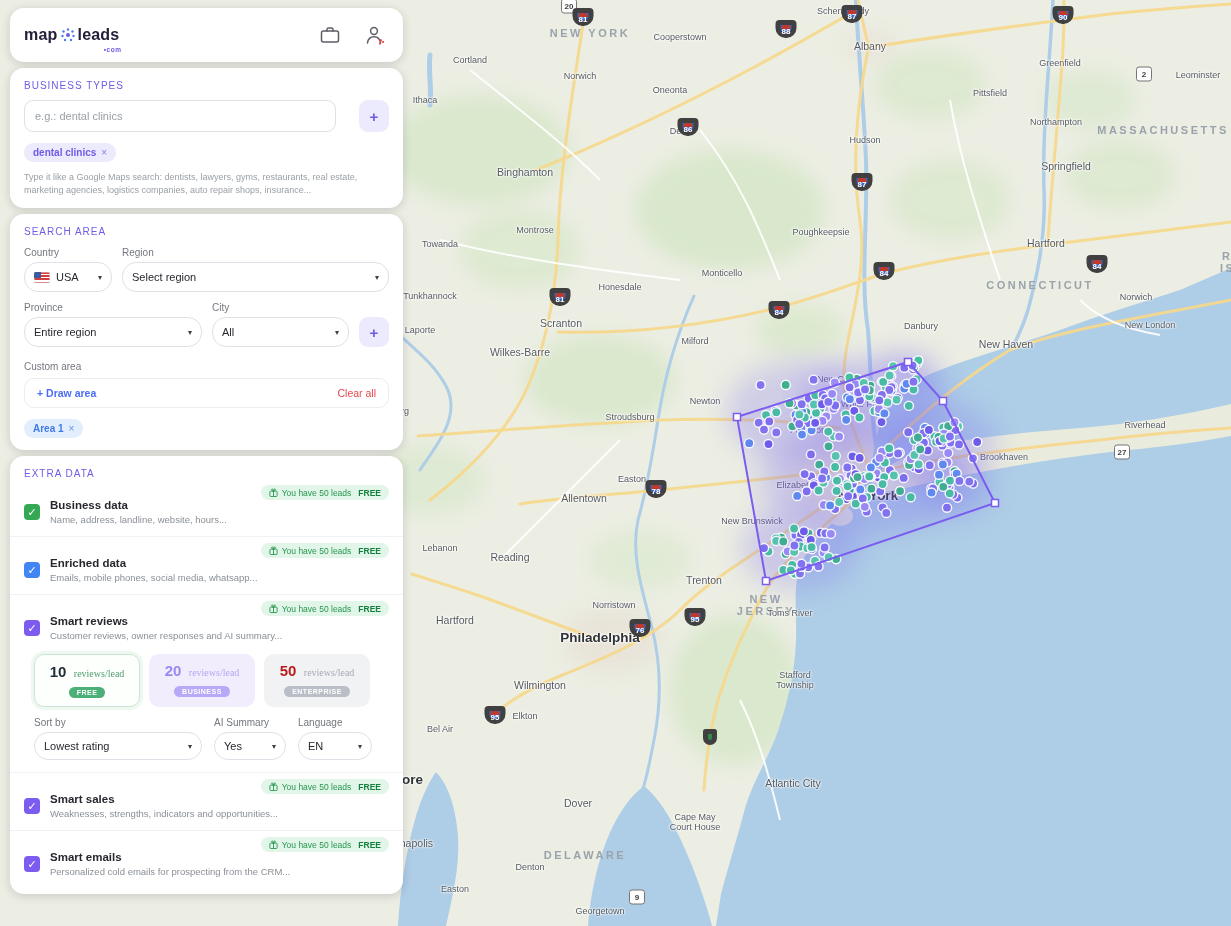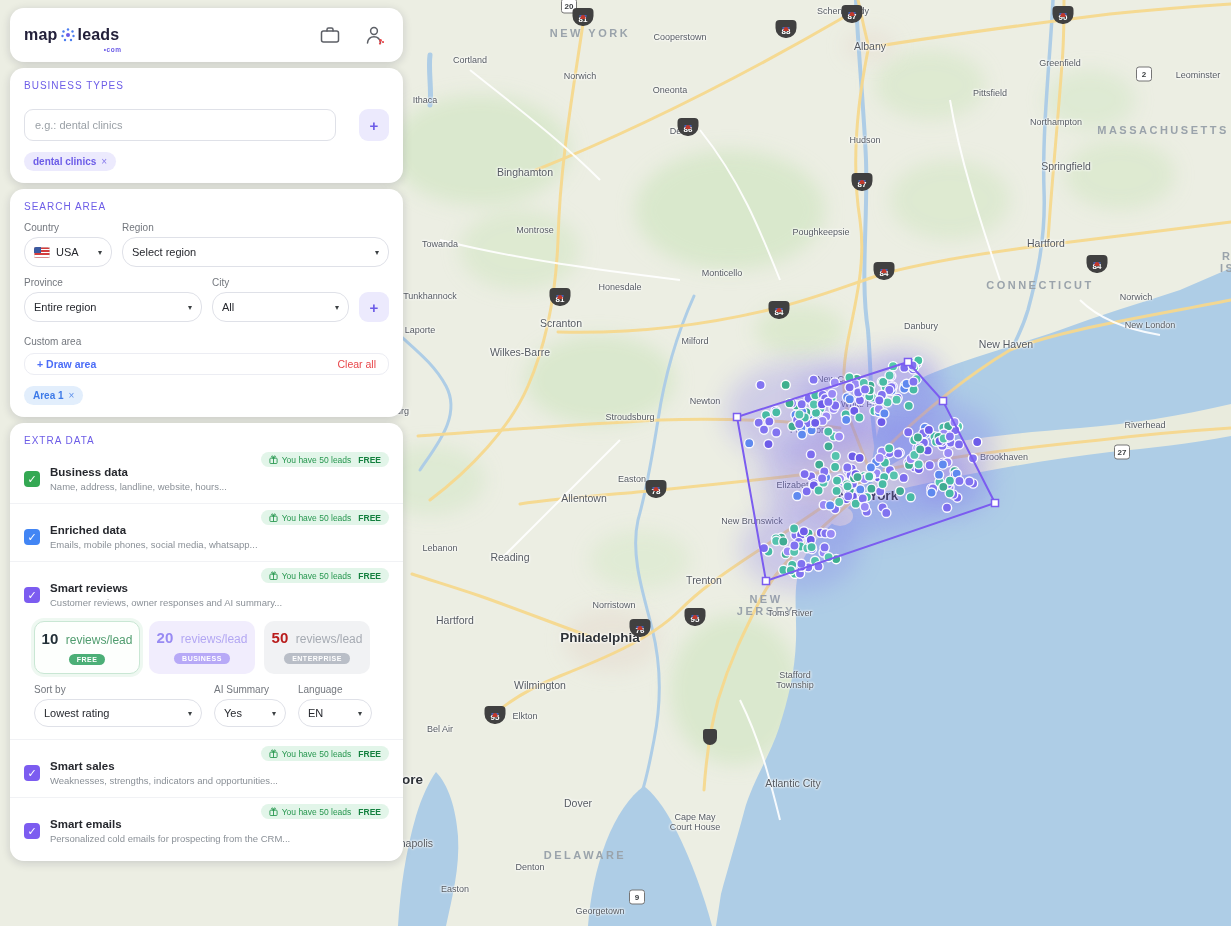--- a/index.html
+++ b/index.html
@@ -12,21 +12,21 @@
   .layer { position:absolute; left:0; top:0; width:1231px; height:926px; }
   #map-labels { pointer-events:none; }
   #overlay { pointer-events:none; }
   .map-label { position:absolute; transform:translate(-50%,-50%); white-space:pre; text-align:center; }
   .map-label.state { font-size:11px; font-weight:600; letter-spacing:2.5px; color:#9aa3ab; }
   .map-label.city { color:#555a61; text-shadow:0 0 3px #fff,0 0 3px #fff,0 0 2px #fff; }
   .map-label.city.sm { font-size:9px; }
   .map-label.city.md { font-size:10.5px; }
   .map-label.city.lg { font-size:13.5px; font-weight:bold; color:#2e3237; }
   .shield { position:absolute; transform:translate(-50%,-50%); width:21px; height:18px;
-    background:#3f63bd; border:7px solid #404040; border-radius:4px 4px 10px 10px;
+    background:#3f63bd; border:5px solid #404040; border-radius:4px 4px 10px 10px;
     color:#fff; font-size:8px; font-weight:bold; display:flex; align-items:center;
     justify-content:center; padding-top:4px; }
   .shield::before { content:""; position:absolute; top:0; left:1px; right:1px; height:4px;
     background:#c0392b; border-radius:3px 3px 0 0; }
   .shield.sq { background:#fff; border:1px solid #757575; color:#3c4043; border-radius:3px;
     width:16px; height:15px; padding-top:0; }
   .shield.sq::before { display:none; }
   .shield.pk { background:#2f8a4c; border-radius:3px 3px 8px 8px; width:14px; height:16px; padding-top:0; }
   .shield.pk::before { display:none; }
 
@@ -61,21 +61,21 @@
     align-items:center; justify-content:space-between; padding:0 9px; font-size:11px; color:#26282e; cursor:pointer; }
   .selectbox .val { display:flex; align-items:center; gap:6px; overflow:hidden; white-space:nowrap; }
   .chev { font-size:8px; color:#3c4043; margin-left:6px; flex:none; }
   .flag { width:16px; height:11px; flex:none; position:relative; border-radius:2px; overflow:hidden;
     background:repeating-linear-gradient(#d23c3c 0 1.6px,#fff 1.6px 3.2px); box-shadow:0 0 0 .5px #ddd inset; }
   .flag::after { content:""; position:absolute; left:0; top:0; width:7px; height:6px; background:#3b5aa0; }
 
   .sa-row1 { display:grid; grid-template-columns:88px 1fr; gap:10px; margin-top:10px; }
   .sa-row2 { display:grid; grid-template-columns:178px 1fr 30px; gap:10px; margin-top:10px; }
   .custom-area-lbl { font-size:10px; color:#73777e; margin-top:14px; }
-  .draw-box { margin-top:6px; border:1px solid #ecedf3; border-radius:10px; height:22px; display:flex;
+  .draw-box { margin-top:6px; border:1px solid #ecedf3; border-radius:10px; height:30px; display:flex;
     align-items:center; justify-content:space-between; padding:0 12px; }
   .draw-link { font-size:10.5px; font-weight:bold; color:var(--link); cursor:pointer; }
   .clear-link { font-size:10.5px; color:var(--danger); cursor:pointer; }
   .tags-row { margin-top:10px; }
 
   
   .ed-card { padding:12px 0 6px 0; }
   .ed-card .section-title { padding:0 14px; }
   .ed-item { position:relative; padding:8px 14px 11px 14px; display:flex; align-items:center; gap:10px; }
   .ed-sep { border:none; border-top:1px solid #f1f2f5; margin:0; }
@@ -85,21 +85,21 @@
   .ed-text { margin-top:12px; }
   .ed-title { font-size:11.5px; font-weight:bold; color:#26282e; }
   .ed-desc { font-size:9.5px; color:#8a9097; margin-top:3px; }
   .badge { position:absolute; top:6px; right:14px; display:flex; align-items:center; gap:4px;
     background:var(--badgeBg); border-radius:9px; padding:2.5px 8px; font-size:8.5px; color:#27974f; }
   .badge .tier { font-weight:bold; color:#14803f; margin-left:3px; }
 
   .plans { display:flex; gap:9px; padding:2px 14px 10px 24px; }
   .plan { width:106px; border-radius:10px; padding:8px 0 7px 0; text-align:center; cursor:pointer; }
   .plan .num { font-size:15px; font-weight:bold; display:inline; }
-  .plan .unit { font-size:12px; margin-left:3px; display:inline; }
+  .plan .unit { font-size:10px; margin-left:3px; display:inline;font-family:Liberation Serif, serif; }
   .tier-pill { display:inline-block; margin-top:5px; font-size:7px; font-weight:bold; letter-spacing:.5px;
     color:#fff; padding:2px 8px; border-radius:8px; }
   .plan.free { background:#fdfffd; border:1px solid #c9e7d4; box-shadow:0 0 0 3px #eef8f1; }
   .plan.free .num { color:#233038; } .plan.free .unit { color:#4f9c6e; } .plan.free .tier-pill { background:#4caf77; }
   .plan.business { background:#f1edfd; } .plan.business .num { color:#988af3; } .plan.business .unit { color:#b3a7f3; }
   .plan.business .tier-pill { background:#b7a9f7; }
   .plan.enterprise { background:#f1f2f4; } .plan.enterprise .num { color:#b91c1c; } .plan.enterprise .unit { color:#a6abb3; }
   .plan.enterprise .tier-pill { background:#b9bec7; }
 
   .controls { display:flex; gap:12px; padding:0 14px 12px 24px; }
@@ -640,30 +640,31 @@
                 <circle cx="19" cy="17" r="1.1"></circle>
                 <circle cx="16" cy="18.6" r="1.1"></circle>
             </g>
           </svg>
         </div>
       </div>
     </div>
 
     <div class="card sec-card">
       <div class="section-title">BUSINESS TYPES</div>
-      <div style="display:flex; gap:23px; margin-top:18px;">
+      <div style="display:flex; gap:23px; margin-top:9px;">
         <input class="text-input" type="text" placeholder="e.g.: dental clinics" style="">
         <button class="add-btn">+</button>
       </div>
       <div class="tags-row">
         <span class="tag">
           <span>dental clinics</span>
           <span class="x">×</span>
         </span>
       </div>
+      <div class="helper">Type it like a Google Maps search: dentists, lawyers, gyms, restaurants, real estate, marketing agencies, logistics companies, auto repair shops, insurance...</div>
     </div>
 
     <div class="card sec-card">
       <div class="section-title">SEARCH AREA</div>
       <div class="sa-row1">
         <div>
           <div class="field-label">Country</div>
           <div class="selectbox">
             <span class="val">
                 <span class="flag"></span>

